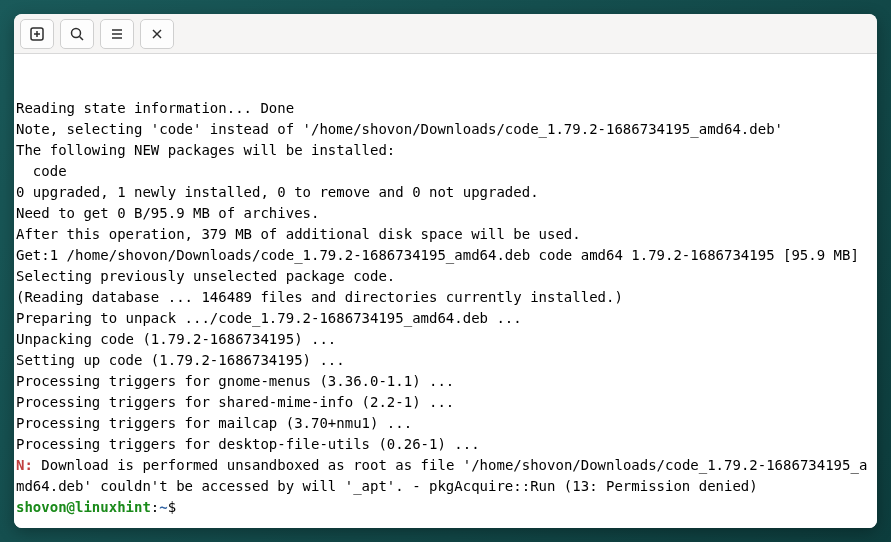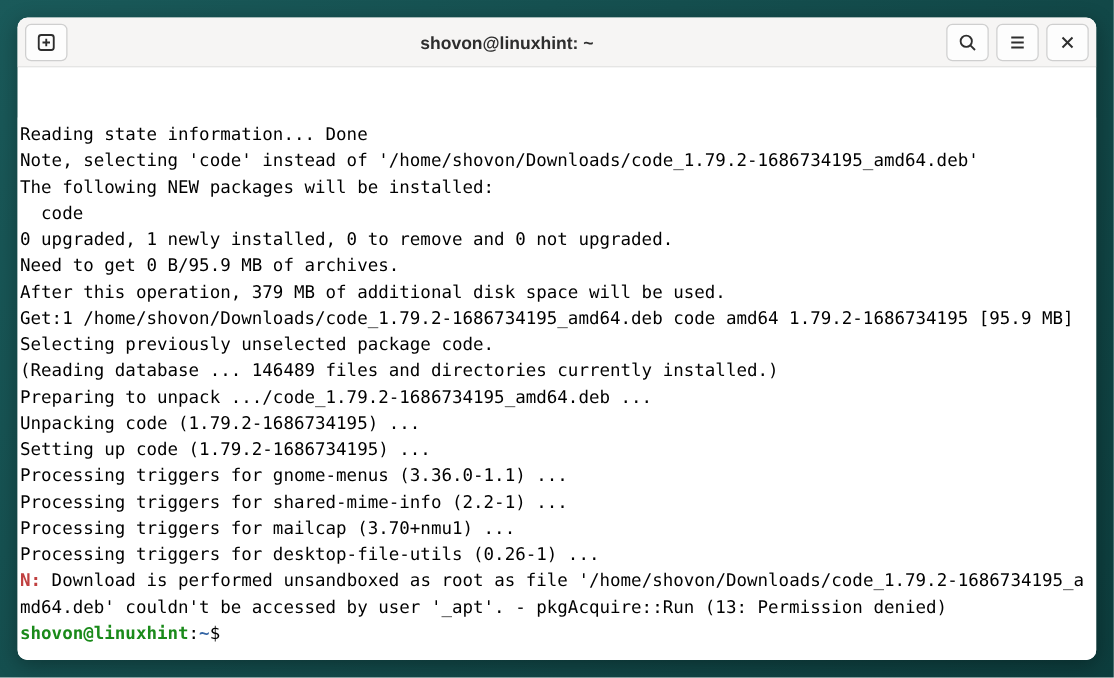--- a/index.html
+++ b/index.html
@@ -93,21 +93,20 @@
 
 <div class="window">
   <div class="titlebar">
     <div class="titlebar-btn">
       <svg width="16" height="16" viewBox="0 0 16 16">
         <rect x="2" y="2" width="12" height="12" rx="2" fill="none" stroke="#2e2e2e" stroke-width="1.5"></rect>
         <line x1="8" y1="5" x2="8" y2="11" stroke="#2e2e2e" stroke-width="1.5"></line>
         <line x1="5" y1="8" x2="11" y2="8" stroke="#2e2e2e" stroke-width="1.5"></line>
       </svg>
     </div>
-    <div class="titlebar-title">shovon@linuxhint: ~</div>
     <div class="titlebar-right">
       <div class="titlebar-btn">
         <svg width="16" height="16" viewBox="0 0 16 16">
           <circle cx="7" cy="7" r="4.5" fill="none" stroke="#2e2e2e" stroke-width="1.5"></circle>
           <line x1="10.5" y1="10.5" x2="14" y2="14" stroke="#2e2e2e" stroke-width="1.5"></line>
         </svg>
       </div>
       <div class="titlebar-btn">
         <svg width="16" height="16" viewBox="0 0 16 16">
           <line x1="3" y1="4" x2="13" y2="4" stroke="#2e2e2e" stroke-width="1.5"></line>
@@ -133,15 +132,15 @@
 Get:1 /home/shovon/Downloads/code_1.79.2-1686734195_amd64.deb code amd64 1.79.2-1686734195 [95.9 MB]
 Selecting previously unselected package code.
 (Reading database ... 146489 files and directories currently installed.)
 Preparing to unpack .../code_1.79.2-1686734195_amd64.deb ...
 Unpacking code (1.79.2-1686734195) ...
 Setting up code (1.79.2-1686734195) ...
 Processing triggers for gnome-menus (3.36.0-1.1) ...
 Processing triggers for shared-mime-info (2.2-1) ...
 Processing triggers for mailcap (3.70+nmu1) ...
 Processing triggers for desktop-file-utils (0.26-1) ...</span>
-<span class="note-n">N: </span><span>Download is performed unsandboxed as root as file '/home/shovon/Downloads/code_1.79.2-1686734195_amd64.deb' couldn't be accessed by user '_apt'. - pkgAcquire::Run (13: Permission denied)</span>
+<span class="note-n">N: </span><span>Download is performed unsandboxed as root as file '/home/shovon/Downloads/code_1.79.2-1686734195_amd64.deb' couldn't be accessed by will '_apt'. - pkgAcquire::Run (13: Permission denied)</span>
 <span class="prompt-user">shovon@linuxhint</span><span class="prompt-colon">:</span><span class="prompt-path">~</span><span>$ </span></div>
 </div>
 
 </body></html>

